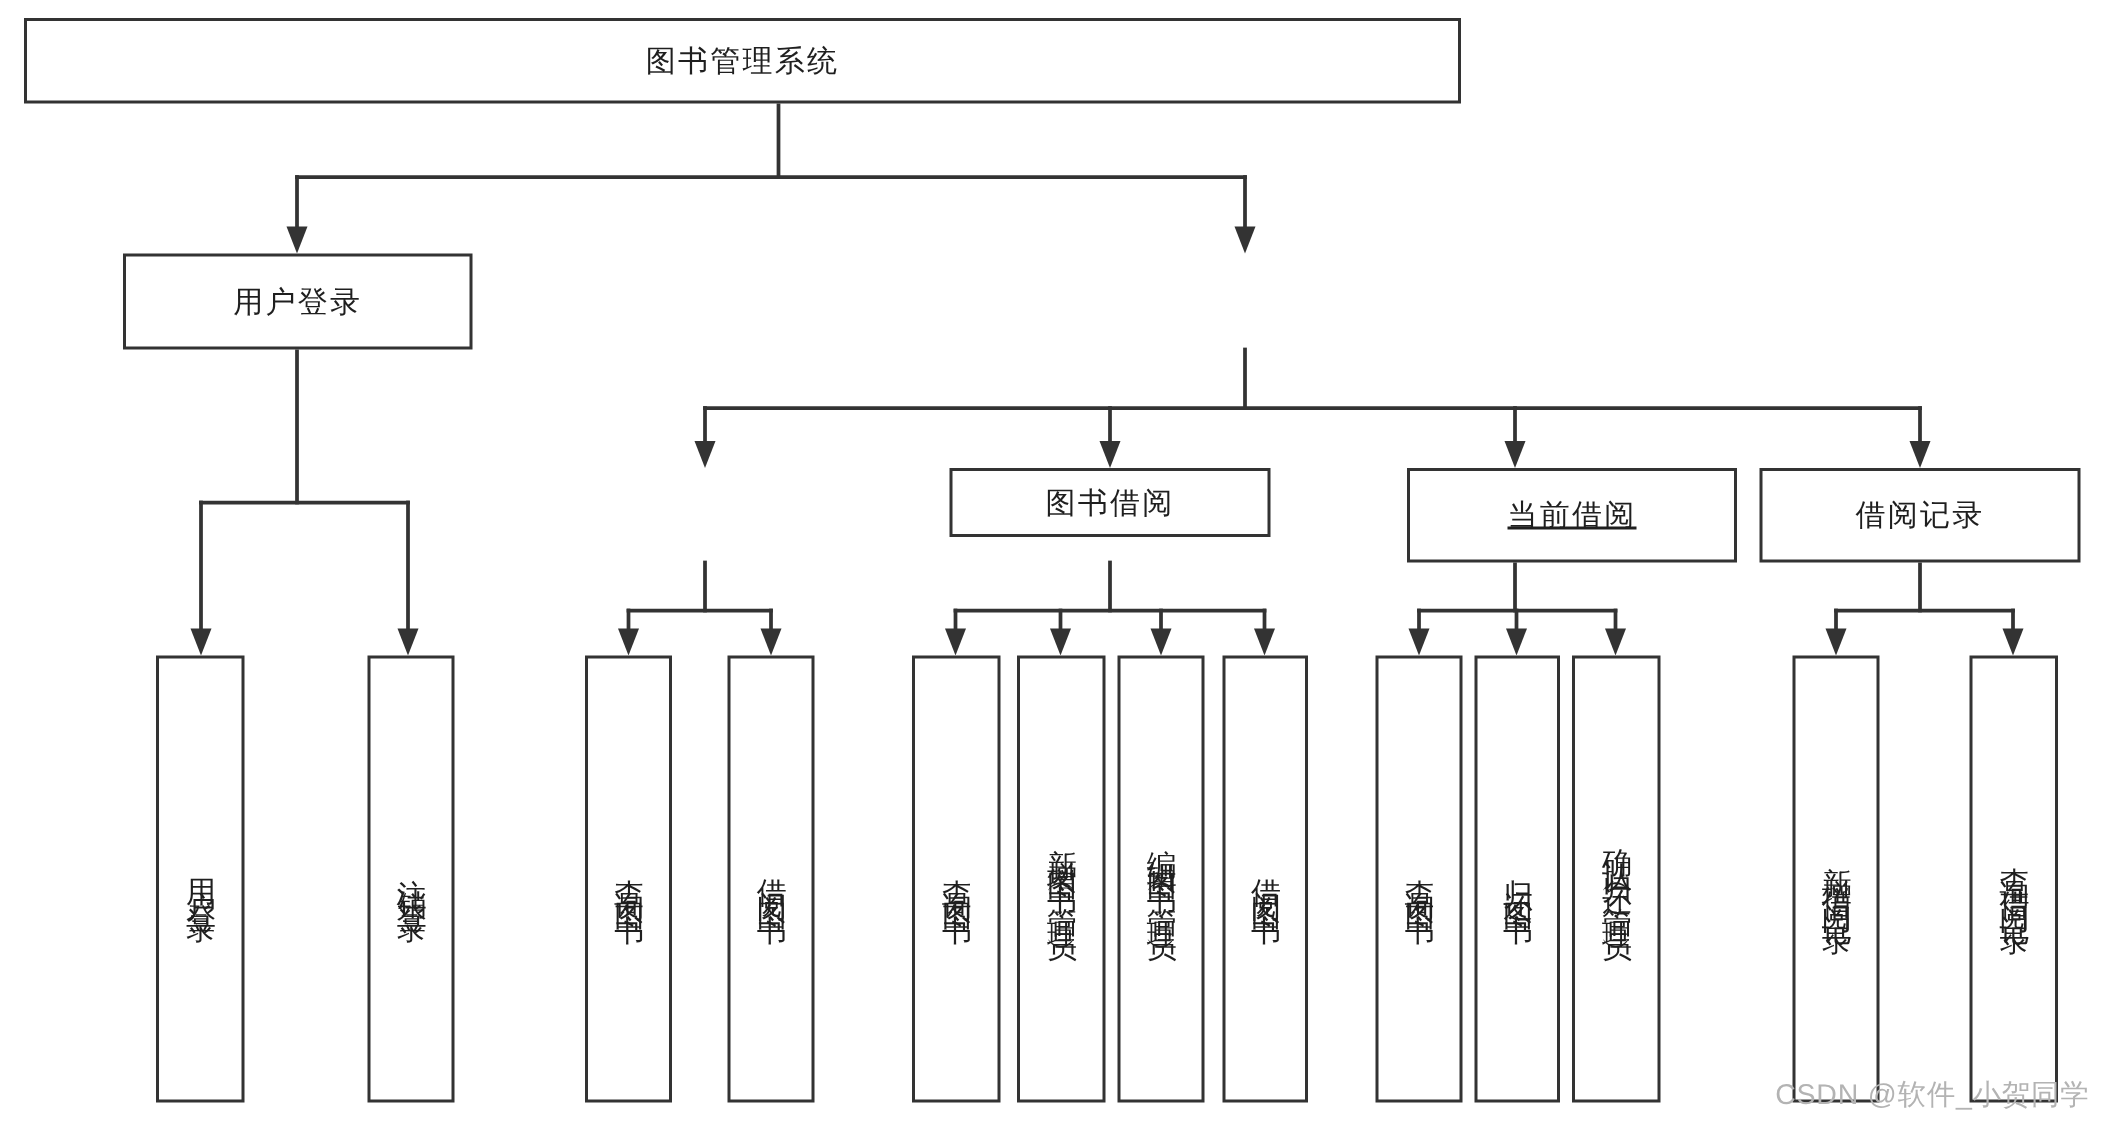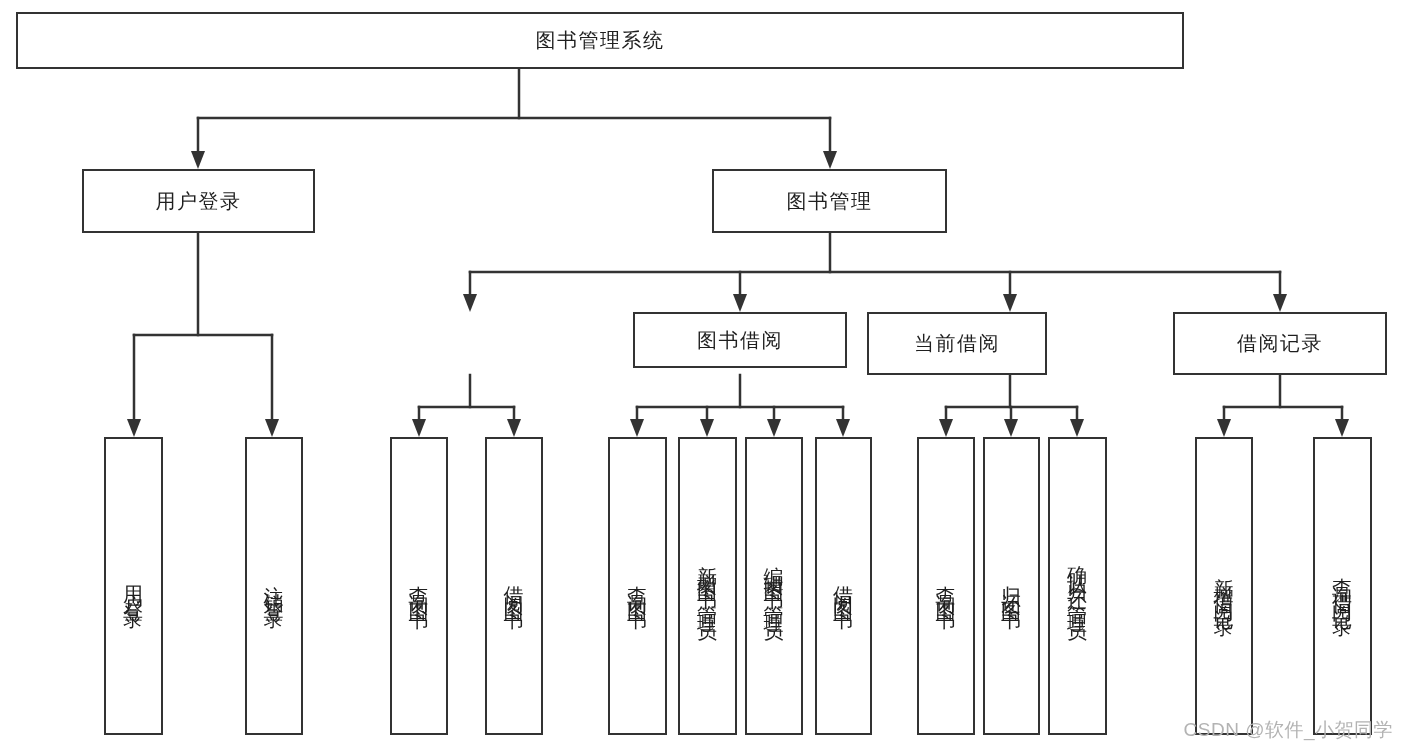--- a/index.html
+++ b/index.html
@@ -51,26 +51,26 @@
     position: absolute;
     right: 12px;
     bottom: 4px;
     font-size: 19px;
     letter-spacing: 0.5px;
     color: #b3b3b3;
     white-space: nowrap;
     margin-left: 36px;
   }
   
-  #n-root          { left: 16px;   top: 12px;  width: 1168px; height: 57px; }
+  #n-root          { left: 16px;   top: 12px;  width: 958px; height: 57px; }
   #n-user-login    { left: 82px;   top: 169px; width: 233px;  height: 64px; }
   #n-book-mgmt     { left: 712px;  top: 169px; width: 235px;  height: 64px; }
   #n-new-book-rec  { left: 363px;  top: 312px; width: 214px;  height: 63px; }
-  #n-book-borrow   { left: 633px;  top: 312px; width: 214px;  height: 56px; }
-  #n-current-borrow{ left: 867px;  top: 312px; width: 180px;  height: 63px; }
+  #n-book-borrow   { left: 633px;  top: 312px; width: 214px;  height: 46px; }
+  #n-current-borrow{ left: 938px;  top: 312px; width: 220px;  height: 63px; text-decoration: underline; }
   #n-borrow-records{ left: 1173px; top: 312px; width: 214px;  height: 63px; }
   .leaf { top: 437px; height: 298px; }
   #n-leaf-user-login { left: 104px;  width: 59px; }
   #n-leaf-logout     { left: 245px;  width: 58px; }
   #n-nb-query        { left: 390px;  width: 58px; }
   #n-nb-borrow       { left: 485px;  width: 58px; }
   #n-bb-query        { left: 608px;  width: 59px; }
   #n-bb-add          { left: 678px;  width: 59px; }
   #n-bb-edit         { left: 745px;  width: 58px; }
   #n-bb-borrow       { left: 815px;  width: 57px; }
@@ -154,23 +154,20 @@
     </g>
   </svg>
 
   <div class="node hbox" id="n-root">
     <span class="label">图书管理系统</span>
   </div>
 
   <div class="node hbox" id="n-user-login">
     <span class="label">用户登录</span>
   </div>
-  <div class="node hbox" id="n-book-mgmt">
-    <span class="label">图书管理</span>
-  </div>
 
   <div class="node hbox" id="n-book-borrow">
     <span class="label">图书借阅</span>
   </div>
   <div class="node hbox" id="n-current-borrow">
     <span class="label">当前借阅</span>
   </div>
   <div class="node hbox" id="n-borrow-records">
     <span class="label">借阅记录</span>
   </div>

